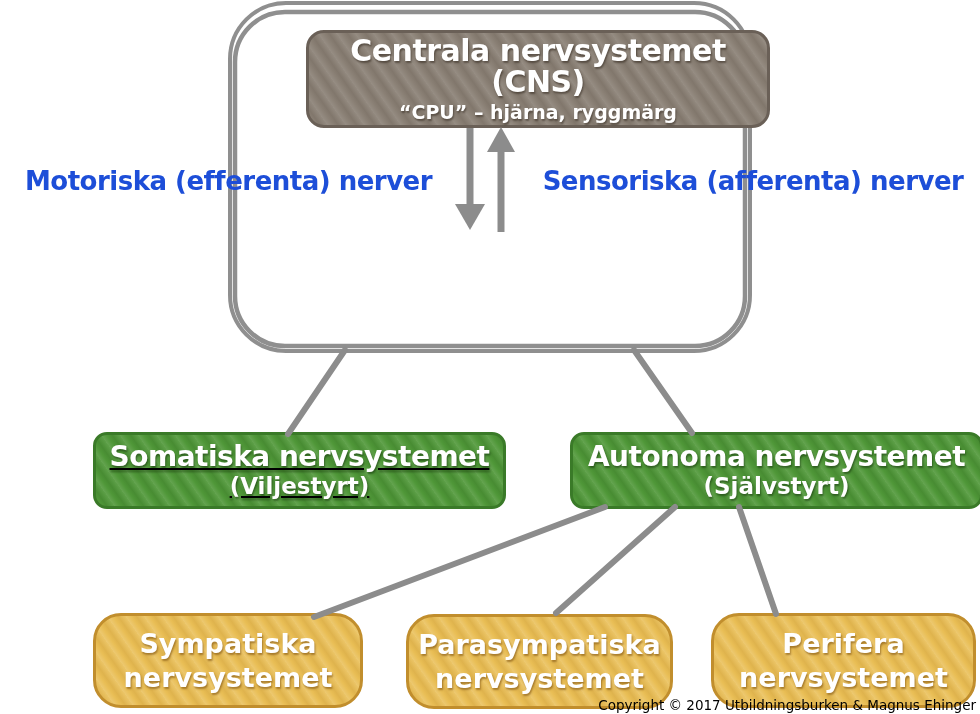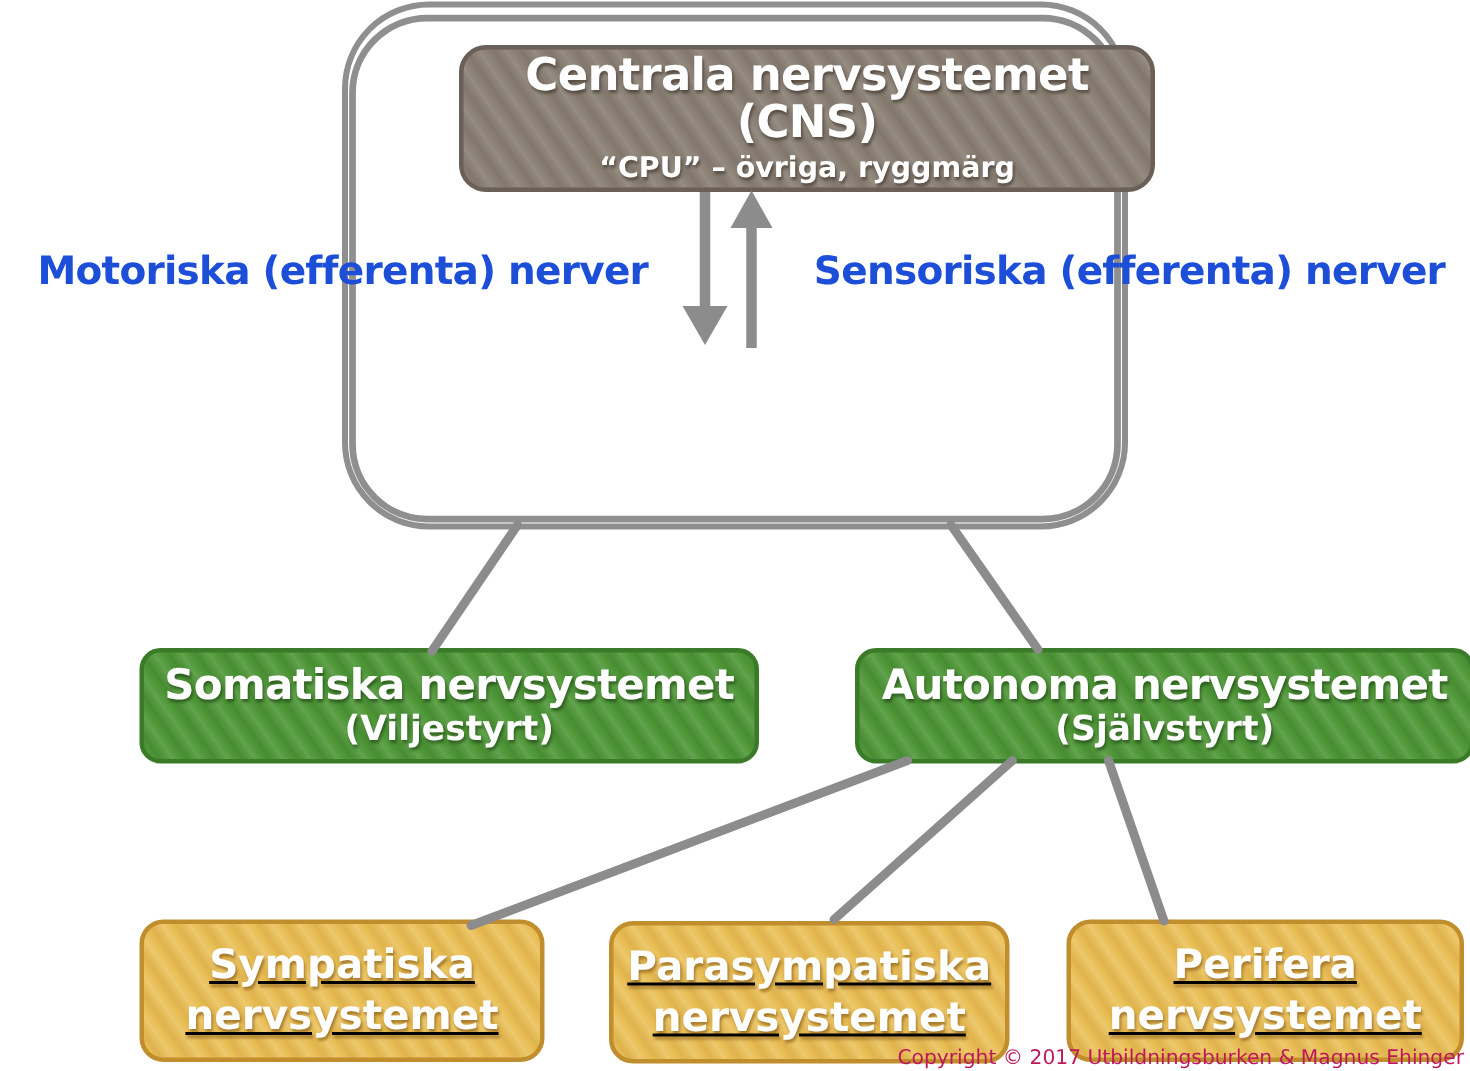--- a/index.html
+++ b/index.html
@@ -36,53 +36,53 @@
     border:3px solid #3a7a28;border-radius:14px;
   }
   .green .t{font-size:28px;letter-spacing:-0.5px;text-shadow:1px 2px 2px rgba(25,60,15,0.6);}
   .green .s{font-size:23px;margin-top:2px;text-shadow:1px 2px 2px rgba(25,60,15,0.6);}
 
   .yellow{
     background-color:#e9be55;
     background-image:repeating-linear-gradient(55deg,
       rgba(255,255,255,0.16) 0px, rgba(255,255,255,0.00) 5px,
       rgba(150,100,20,0.12) 9px, rgba(255,255,255,0.10) 15px);
-    border:3px solid #c18e2d;border-radius:16px;text-decoration:underline;
+    border:3px solid #c18e2d;border-radius:28px;
   }
   .yellow .t{font-size:27px;line-height:1.25;text-shadow:1px 2px 2px rgba(140,95,25,0.7);}
 
   .edge-label{
     position:absolute;z-index:3;color:#1d4ed8;font-weight:bold;font-size:26px;
     letter-spacing:-0.5px;text-align:center;line-height:38px;white-space:nowrap;
   }
   .copyright{
-    position:absolute;z-index:6;right:4px;bottom:1px;color:#be185d;
+    position:absolute;z-index:6;right:4px;bottom:1px;color:#000000;
     font-size:13.5px;font-weight:normal;
   }
 </style>
 </head>
 <body>
 
 <div class="canvas">
 
   <svg class="layer under" width="980" height="714" viewBox="0 0 980 714">
     <rect x="230" y="3" width="520" height="348" rx="56" fill="none" stroke="#8f8f8f" stroke-width="4"></rect>
     <rect x="235" y="12" width="510" height="334" rx="50" fill="#ffffff" stroke="#8f8f8f" stroke-width="4.5"></rect>
   </svg>
 
   <div class="node brown" style="left:258px;top:30px;width:464px;height:98px;">
     <div class="t">Centrala nervsystemet (CNS)</div>
-    <div class="s">“CPU” – övriga, ryggmärg</div>
+    <div class="s">“CPU” – hjärna, ryggmärg</div>
   </div>
 
 
   <div class="edge-label" style="left:6px;top:162px;width:445px;">Motoriska (efferenta) nerver</div>
-  <div class="edge-label" style="left:528px;top:162px;width:450px;">Sensoriska (efferenta) nerver</div>
+  <div class="edge-label" style="left:528px;top:162px;width:450px;">Sensoriska (afferenta) nerver</div>
 
-  <div class="node green" style="left:45px;top:432px;width:413px;height:77px;">
+  <div class="node green" style="left:45px;top:432px;width:413px;height:77px;text-decoration:underline;">
     <div class="t">Somatiska nervsystemet</div>
     <div class="s">(Viljestyrt)</div>
   </div>
   <div class="node green" style="left:522px;top:432px;width:413px;height:77px;">
     <div class="t">Autonoma nervsystemet</div>
     <div class="s">(Självstyrt)</div>
   </div>
 
   <div class="node yellow" style="left:45px;top:613px;width:270px;height:95px;">
     <div class="t">Sympatiska</div>

